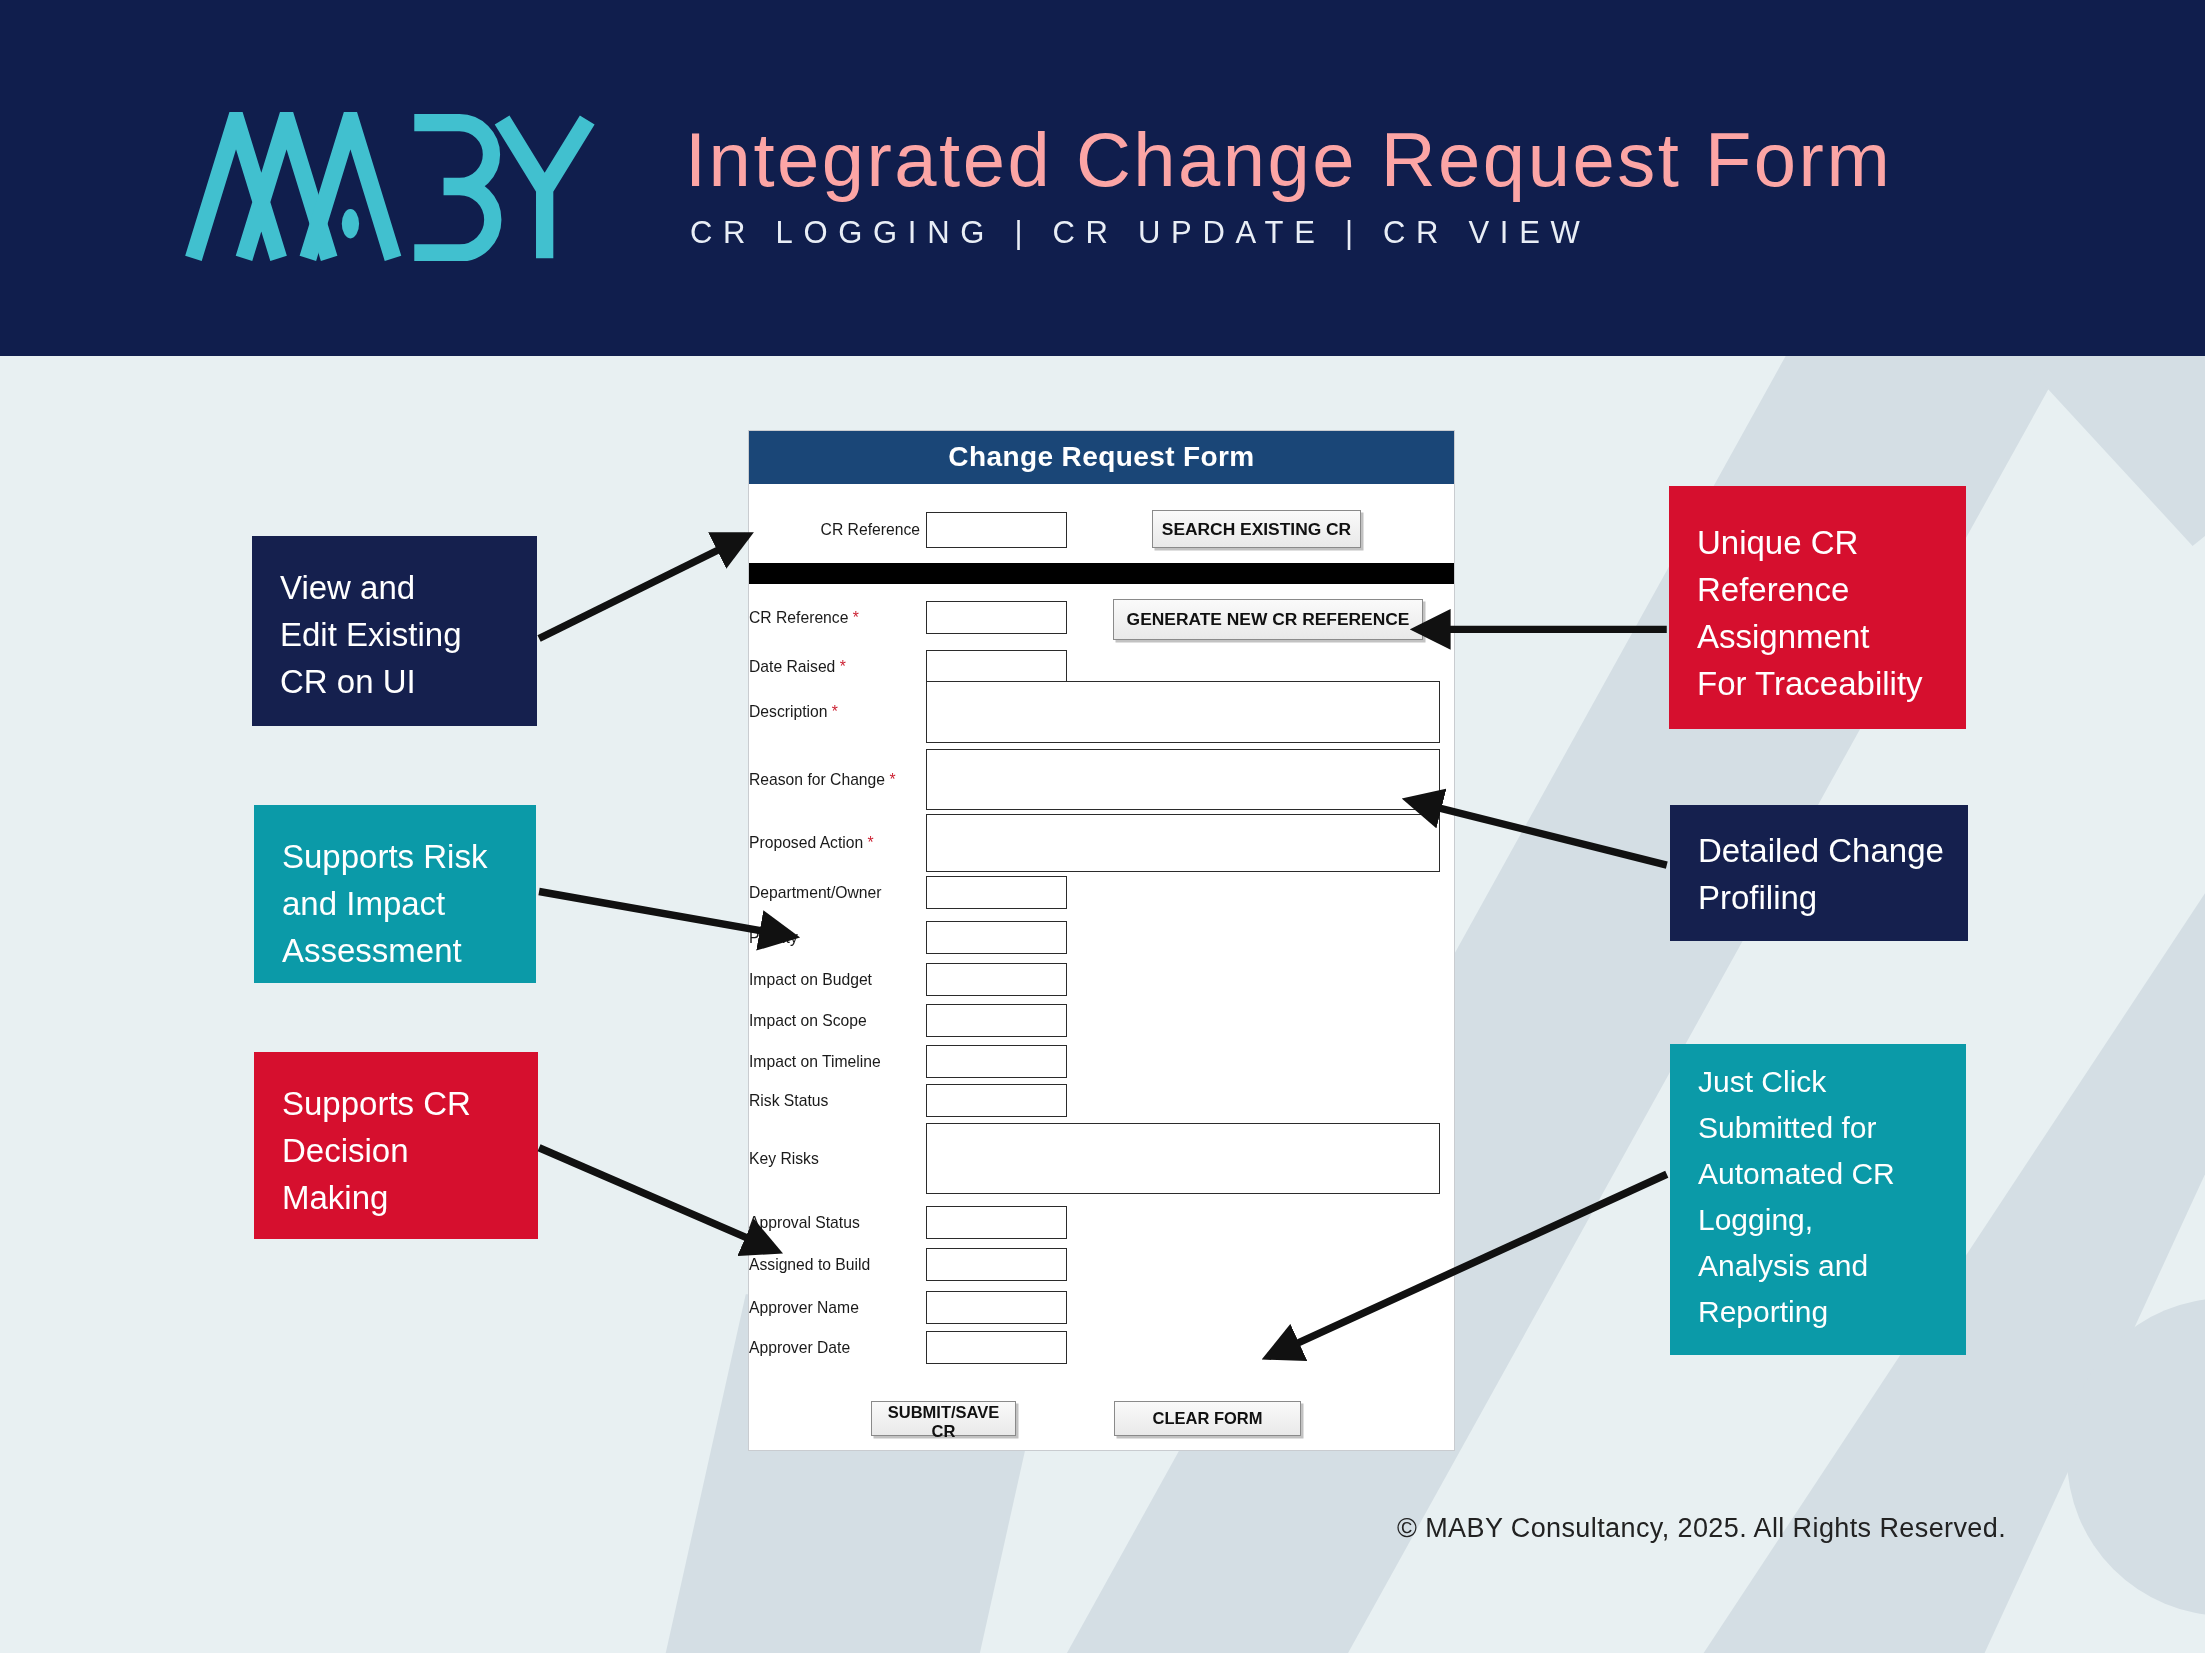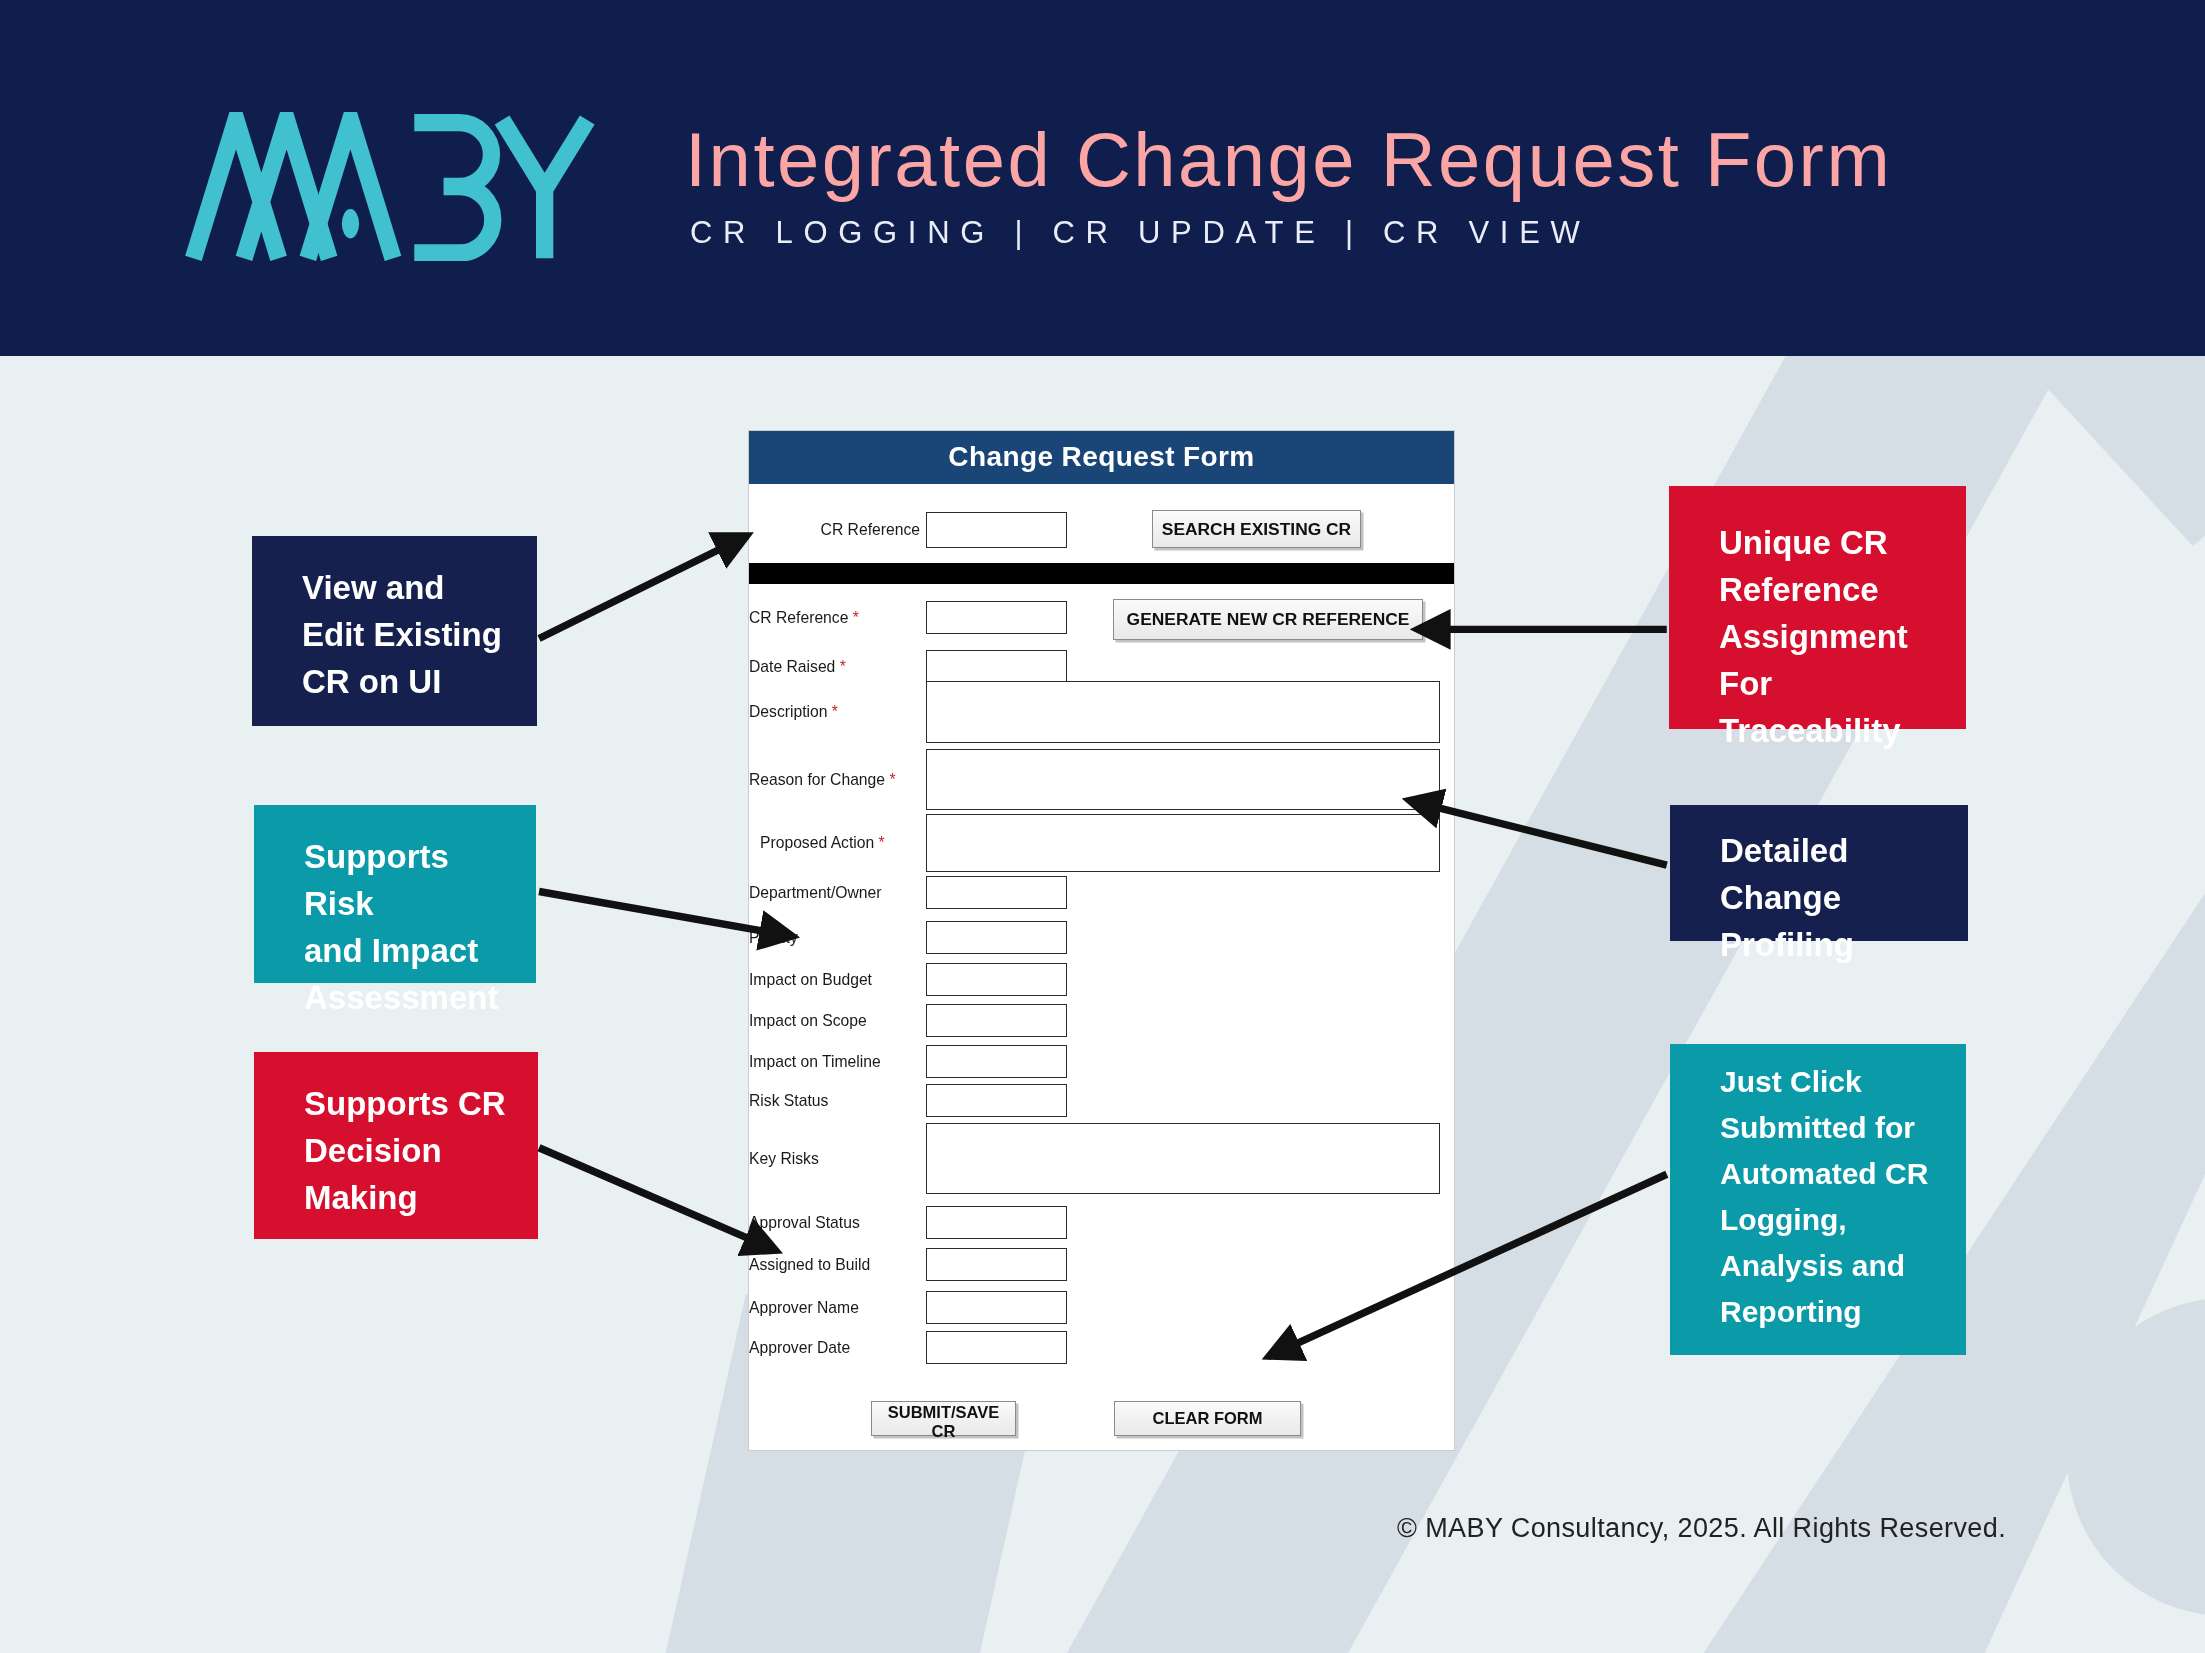--- a/index.html
+++ b/index.html
@@ -32,22 +32,22 @@
        box-shadow:2.5px 2.5px 0 #c2c2c2;font-weight:bold;color:#111;cursor:pointer;
        font-family:"Liberation Sans",sans-serif;}
   .search-btn{left:403px;top:79px;width:209px;height:38px;font-size:17.4px;}
   .generate-btn{left:364px;top:168px;width:310px;height:41px;font-size:17.4px;}
   .submit-btn{left:122px;top:970px;width:145px;height:35px;font-size:16.5px;}
   .clear-btn{left:365px;top:970px;width:187px;height:35px;font-size:16.5px;}
   .search-label{position:absolute;left:0;top:81px;width:171px;text-align:right;
         font-size:15.7px;color:#1a1a1a;line-height:36px;}
   .search-inp{position:absolute;left:177px;top:81px;width:141px;height:36px;}
   
-  .callout{position:absolute;color:#fff;font-weight:bold;font-size:33px;line-height:47px;
-           padding:28px 15px 0 50px;white-space:pre-line;box-sizing:border-box;}
+  .callout{position:absolute;color:#fff;font-weight:normal;font-size:33px;line-height:47px;
+           padding:28px 15px 0 28px;white-space:pre-line;box-sizing:border-box;}
   .c-view-edit{left:252px;top:536px;width:285px;height:190px;}
   .c-risk-impact{left:254px;top:805px;width:282px;height:178px;}
   .c-decision{left:254px;top:1052px;width:284px;height:187px;}
   .c-unique-ref{left:1669px;top:486px;width:297px;height:243px;padding-top:33px;}
   .c-profiling{left:1670px;top:805px;width:298px;height:136px;padding-top:21.5px;}
   .c-automation{left:1670px;top:1044px;width:296px;height:311px;padding-top:15px;
                 font-size:30px;line-height:46px;}
   
   .tagline{position:absolute;left:170px;top:1483px;font-size:35px;font-weight:bold;
            color:#16234e;white-space:nowrap;}
@@ -104,21 +104,21 @@
         </div>
         <div class="frow" style="top: 250px;">
           <label class="flabel" style="line-height: 62px;">Description <span class="req">*</span></label>
           <textarea class="area" style="height: 62px;"></textarea>
         </div>
         <div class="frow" style="top: 318px;">
           <label class="flabel" style="line-height: 61px;">Reason for Change <span class="req">*</span></label>
           <textarea class="area" style="height: 61px;"></textarea>
         </div>
         <div class="frow" style="top: 383px;">
-          <label class="flabel" style="line-height: 58px; padding-left: 11px;">Proposed Action <span class="req">*</span></label>
+          <label class="flabel" style="line-height: 58px;">Proposed Action <span class="req">*</span></label>
           <textarea class="area" style="height: 58px;"></textarea>
         </div>
         <div class="frow" style="top: 445px;">
           <label class="flabel" style="line-height: 33px;">Department/Owner </label>
           <input class="inp" style="height: 33px;">
         </div>
         <div class="frow" style="top: 490px;">
           <label class="flabel" style="line-height: 33px;">Priority </label>
           <input class="inp" style="height: 33px;">
         </div>

